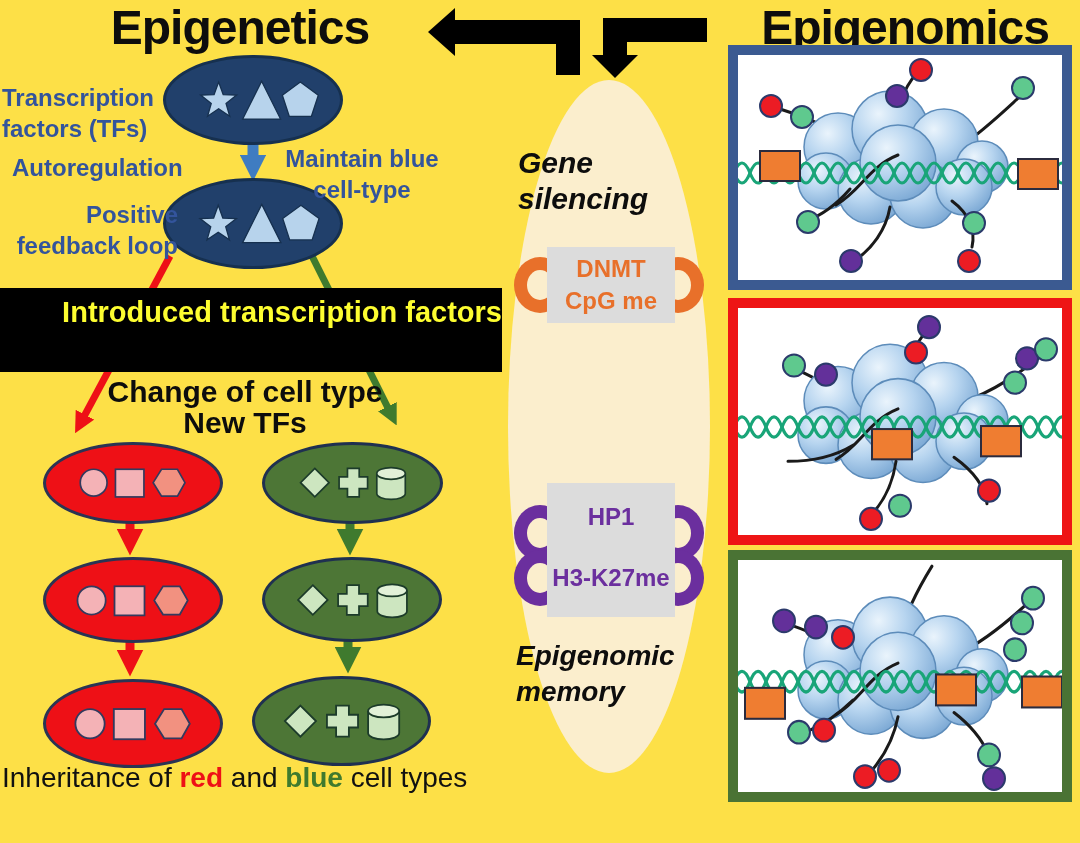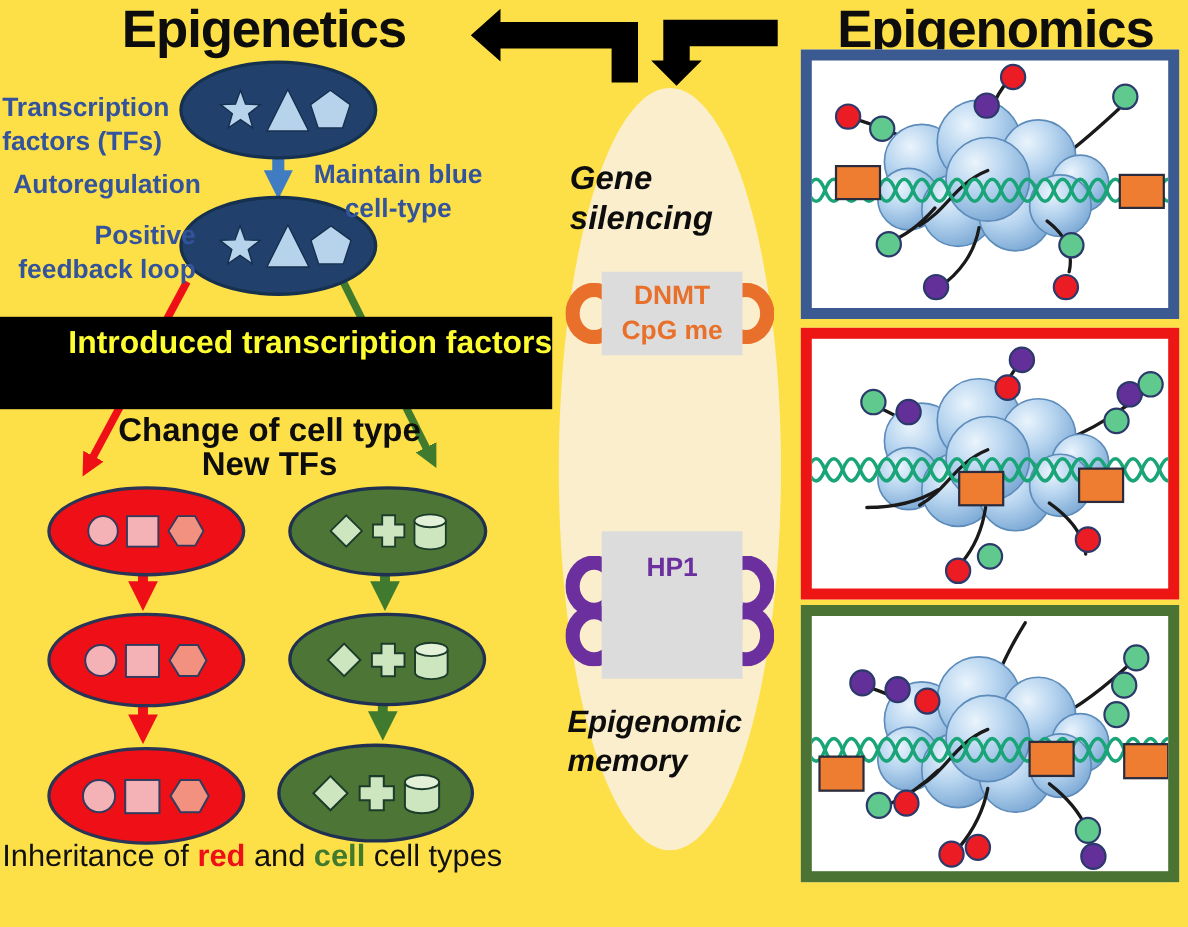--- a/index.html
+++ b/index.html
@@ -149,21 +149,21 @@
     <polygon points="42,22 59,39 42,56 25,39" fill="#cde6c0" stroke="#1c3b2a" stroke-width="2"></polygon>
     <path d="M81,22 h14 v10 h10 v14 h-10 v10 h-14 v-10 h-10 v-14 h10 Z" fill="#cde6c0" stroke="#1c3b2a" stroke-width="2"></path>
     <g>
           <path d="M116,28 v24 a17,7 0 0,0 34,0 v-24" fill="#cde6c0" stroke="#1c3b2a" stroke-width="2"></path>
     <ellipse cx="133" cy="28" rx="17" ry="7" fill="#e2f1d8" stroke="#1c3b2a" stroke-width="2"></ellipse>
         </g>
       </svg>
     </div>
 
   <div class="abs" id="inheritance">
-    <span>Inheritance of </span><span class="w-red">red</span><span> and </span><span class="w-green">cell</span><span> cell types</span>
+    <span>Inheritance of </span><span class="w-red">red</span><span> and </span><span class="w-green">blue</span><span> cell types</span>
   </div>
 
   <div class="abs" id="cream-ellipse"></div>
   <div class="abs mid-label" style="left:518px;top:145px;width:184px">Gene silencing</div>
 
   <div class="gene-row" style="top: 247px; height: 76px; --c: #e8702a;">
     <span class="clamp clamp-left"></span>
     <span class="clamp clamp-right"></span>
     <div class="gene-box">
       <div>DNMT</div>
@@ -175,20 +175,21 @@
     <span class="clamp clamp-right"></span>
     <div class="gene-box">
       <div>HP1</div>
       <div>H3-K9me</div>
     </div>
   </div>
   <div class="gene-row" style="top: 538px; height: 79px; --c: #6b2f9e;">
     <span class="clamp clamp-left"></span>
     <span class="clamp clamp-right"></span>
     <div class="gene-box">
+      <div>H3-K27me</div>
     </div>
   </div>
 
   <div class="abs mid-label" style="left:516px;top:638px;width:186px;font-size:28px">Epigenomic memory</div>
 
   <div class="nuc-box" style="top: 45px; height: 245px; border-color: rgb(59, 90, 145);">
       <svg viewBox="0 0 324 225" preserveAspectRatio="none">
   <defs>
           <radialGradient id="g0" cx="35%" cy="30%" r="80%">
   <stop offset="0%" stop-color="#eaf4fc"></stop>

